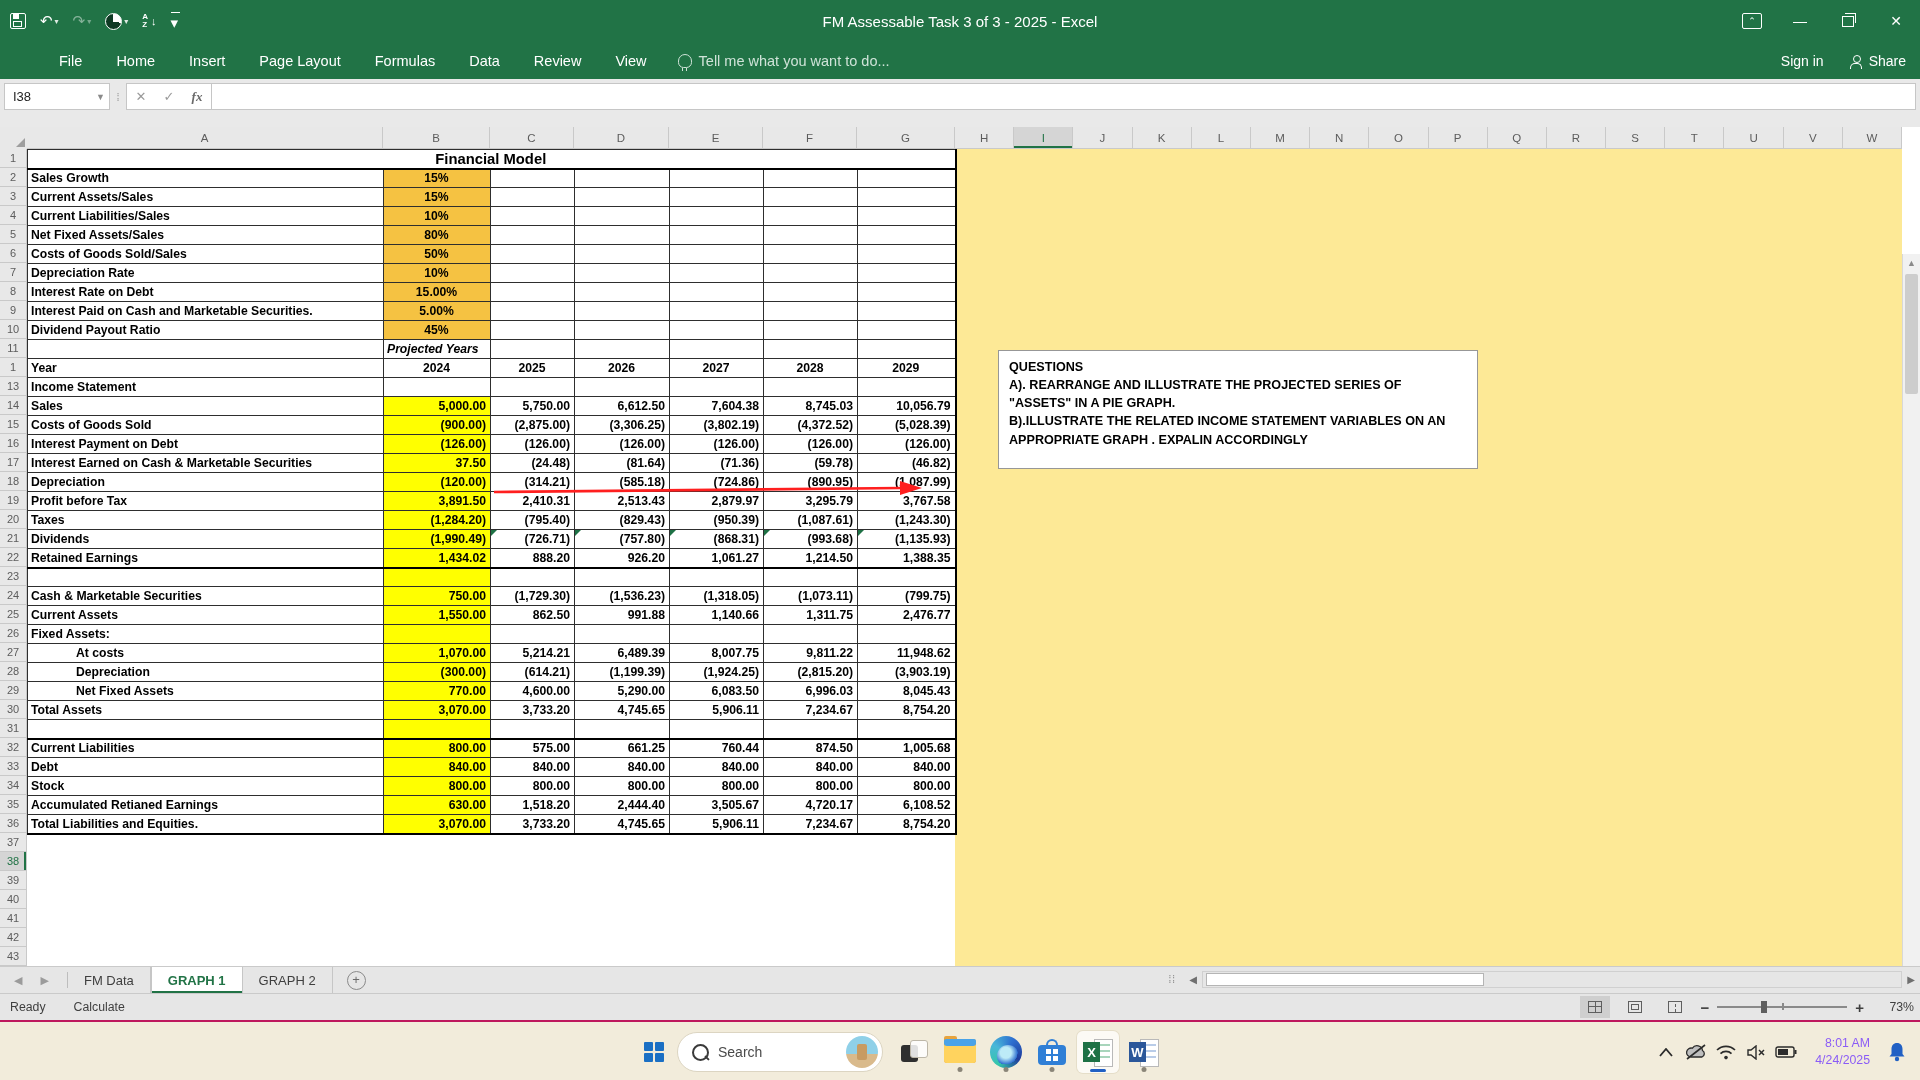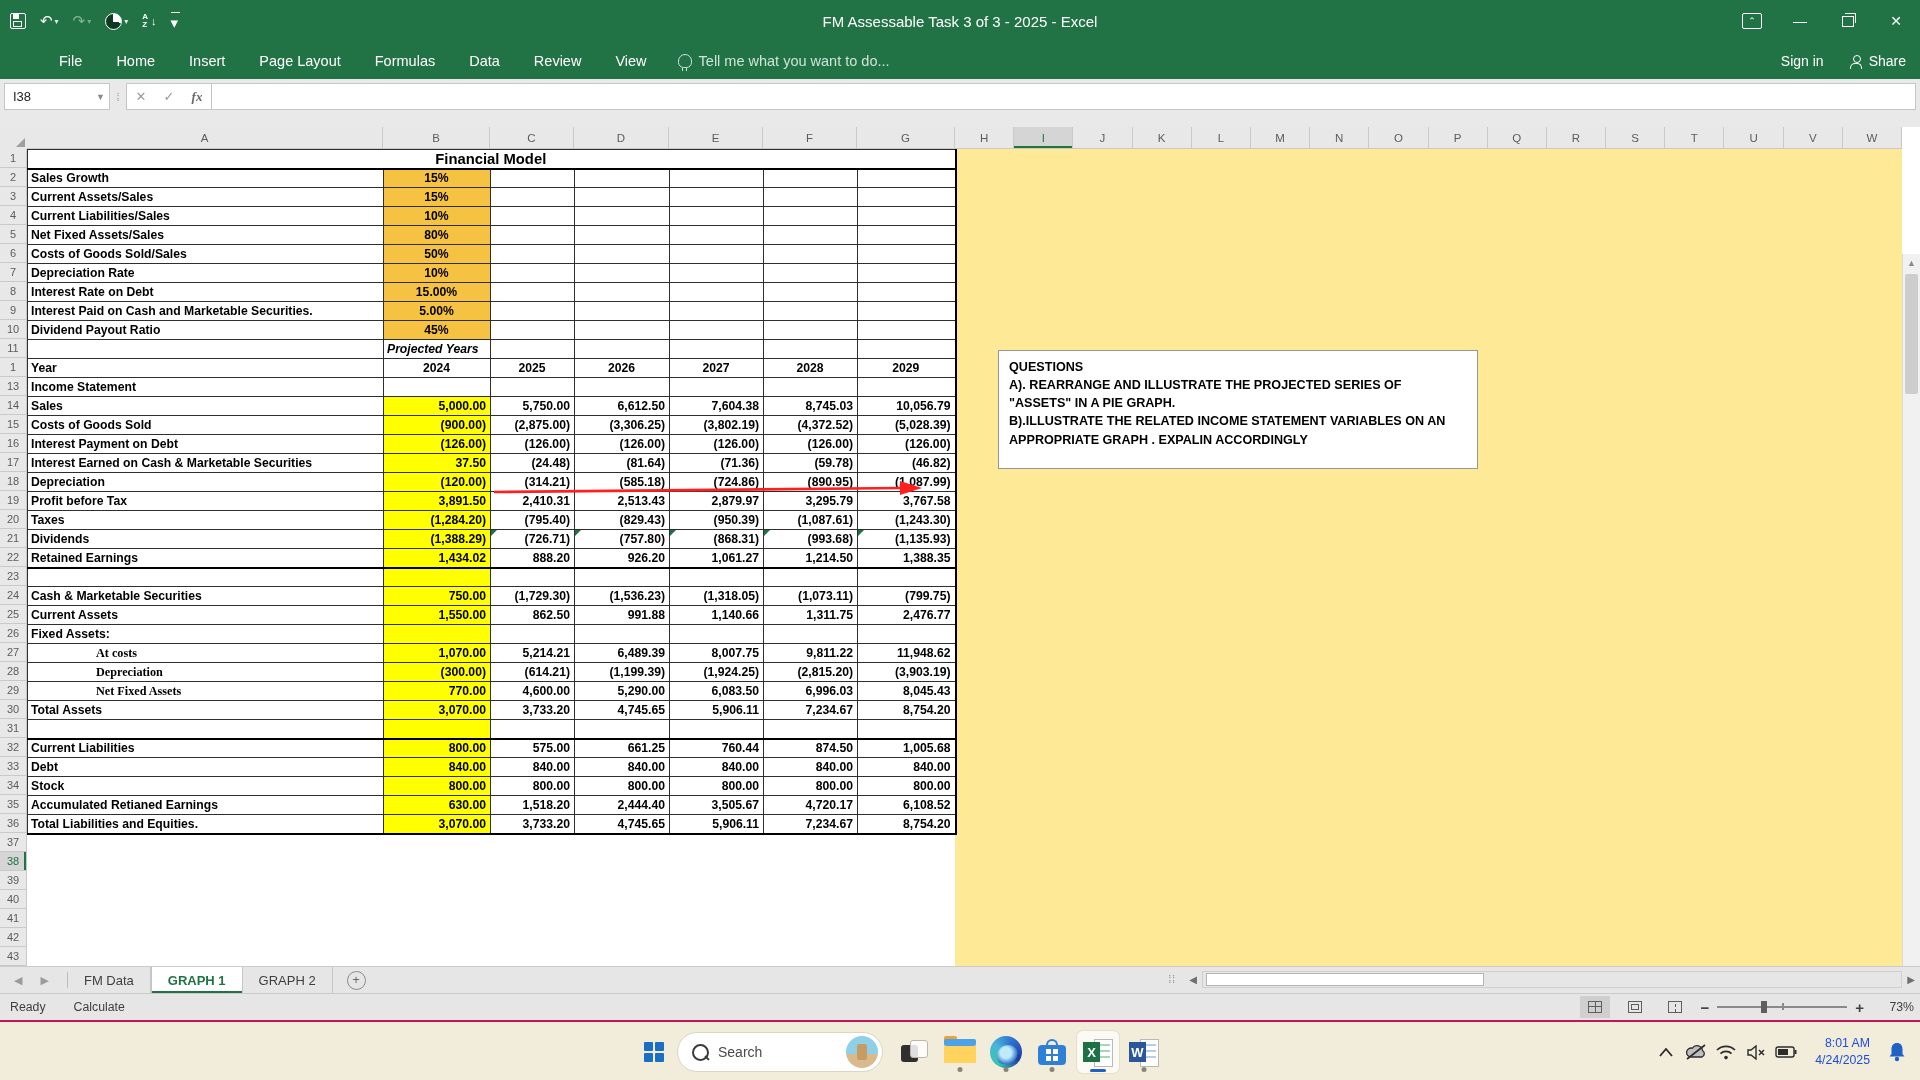--- a/index.html
+++ b/index.html
@@ -61,21 +61,21 @@
   .rowh.sel{background:#D5D5D5;box-shadow:inset -2px 0 0 #217346;color:#217346;}
   .yellowzone{position:absolute;left:955px;top:22px;width:947px;height:817px;background:#FDE996;}
   
   .sheet-table{position:absolute;left:27px;top:22px;border-collapse:collapse;table-layout:fixed;}
   .sheet-table td{border:1px solid #2e2e2e;height:19px;box-sizing:border-box;padding:0 4px 0 3px;
     font-size:12.2px;font-weight:700;color:#000;white-space:nowrap;overflow:hidden;}
   .sheet-table td.ttl{font-size:14.8px;text-align:center;border-bottom:2.5px solid #000;}
   .sheet-table td:last-child{border-right:2.5px solid #000;}
   .sheet-table tr.thick td{border-bottom:2.2px solid #000;}
   td.lbl{text-align:left;}
-  td.ind{padding-left:68px;font-family:Liberation Serif, serif;}
+  td.ind{padding-left:48px;}
   td.v{text-align:right;}
   td.vc{text-align:center;}
   td.vl{text-align:left;}
   td.it{font-style:italic;}
   td.fill-gold{background:#F5C242;}
   td.fill-yellow{background:#FFFF00;}
   td.flagged{position:relative;}
   .flag{position:absolute;left:0;top:0;width:0;height:0;border-top:6px solid #1E7145;border-right:6px solid transparent;}
   
   .redarrow{position:absolute;left:488px;top:352px;pointer-events:none;}
@@ -151,21 +151,21 @@
   .storeico .win div{background:#fff;}
   .officeico{position:relative;width:30px;height:28px;}
   .officeico .page{position:absolute;right:0;top:1px;width:17px;height:26px;background:#fff;border:1px solid #B9B9B9;}
   .officeico .page i{display:block;height:2px;margin:4px 2px 0;}
   .officeico .tile{position:absolute;left:0;top:4px;width:17px;height:20px;display:flex;align-items:center;justify-content:center;
     color:#fff;font-weight:700;font-size:13px;}
   .excel .tile{background:#1E7145;} .excel .page i{background:#A8D5BC;}
   .word .tile{background:#2B579A;} .word .page i{background:#B9CCE8;}
   .tray{position:absolute;right:0;top:0;height:60px;display:flex;align-items:center;}
   .trayico{width:30px;height:30px;display:flex;align-items:center;justify-content:center;color:#2b2b2b;}
-  .clock{text-align:right;font-size:12.3px;color:#1d4ed8;line-height:1.35;margin:0 10px 0 14px;}
+  .clock{text-align:right;font-size:12.3px;color:#8b5cf6;line-height:1.35;margin:0 10px 0 14px;}
   .bellwrap{width:34px;display:flex;align-items:center;justify-content:center;margin-right:6px;}
 </style>
 </head>
 <body>
 
 <div class="screen">
 
   <div class="titlebar">
     <div class="qat">
       <span class="qbtn">
@@ -493,21 +493,21 @@
             <td class="lbl">Taxes</td>
             <td class="v fill-yellow">(1,284.20)</td>
             <td class="v">(795.40)</td>
             <td class="v">(829.43)</td>
             <td class="v">(950.39)</td>
             <td class="v">(1,087.61)</td>
             <td class="v">(1,243.30)</td>
           </tr>
           <tr>
             <td class="lbl">Dividends</td>
-            <td class="v fill-yellow">(1,388.29)</td>
+            <td class="v fill-yellow">(1,990.49)</td>
             <td class="v flagged"><span class="flag"></span>(726.71)</td>
             <td class="v flagged"><span class="flag"></span>(757.80)</td>
             <td class="v flagged"><span class="flag"></span>(868.31)</td>
             <td class="v flagged"><span class="flag"></span>(993.68)</td>
             <td class="v flagged"><span class="flag"></span>(1,135.93)</td>
           </tr>
           <tr class="thick">
             <td class="lbl">Retained Earnings</td>
             <td class="v fill-yellow">1,434.02</td>
             <td class="v">888.20</td>

